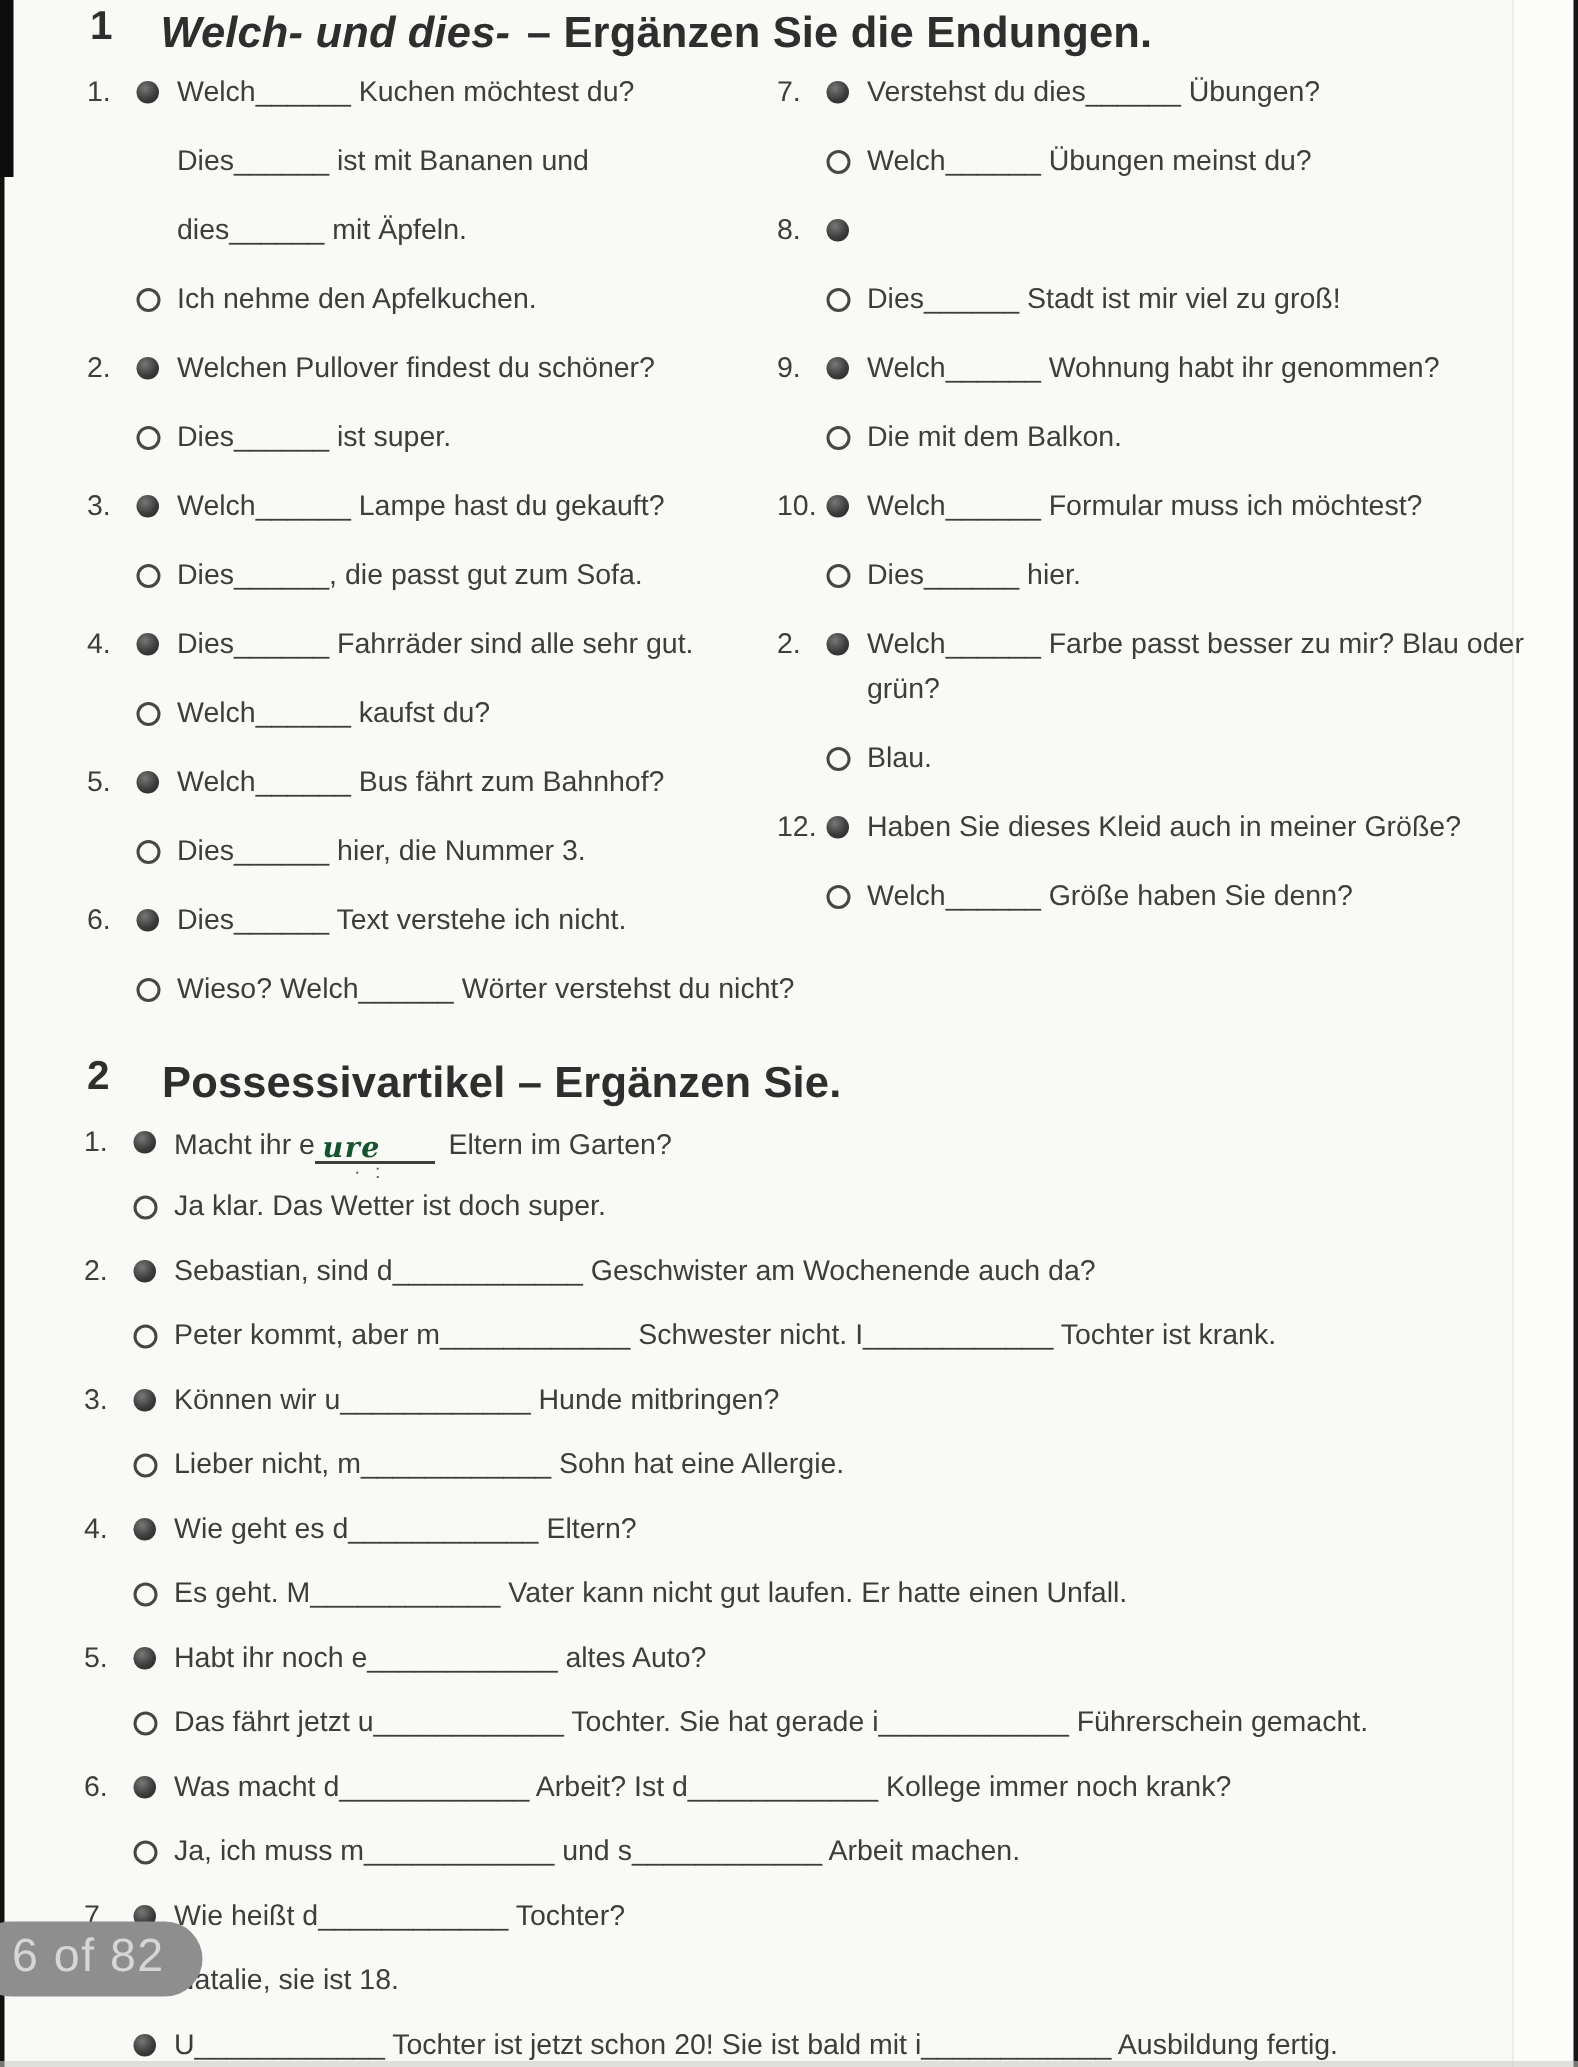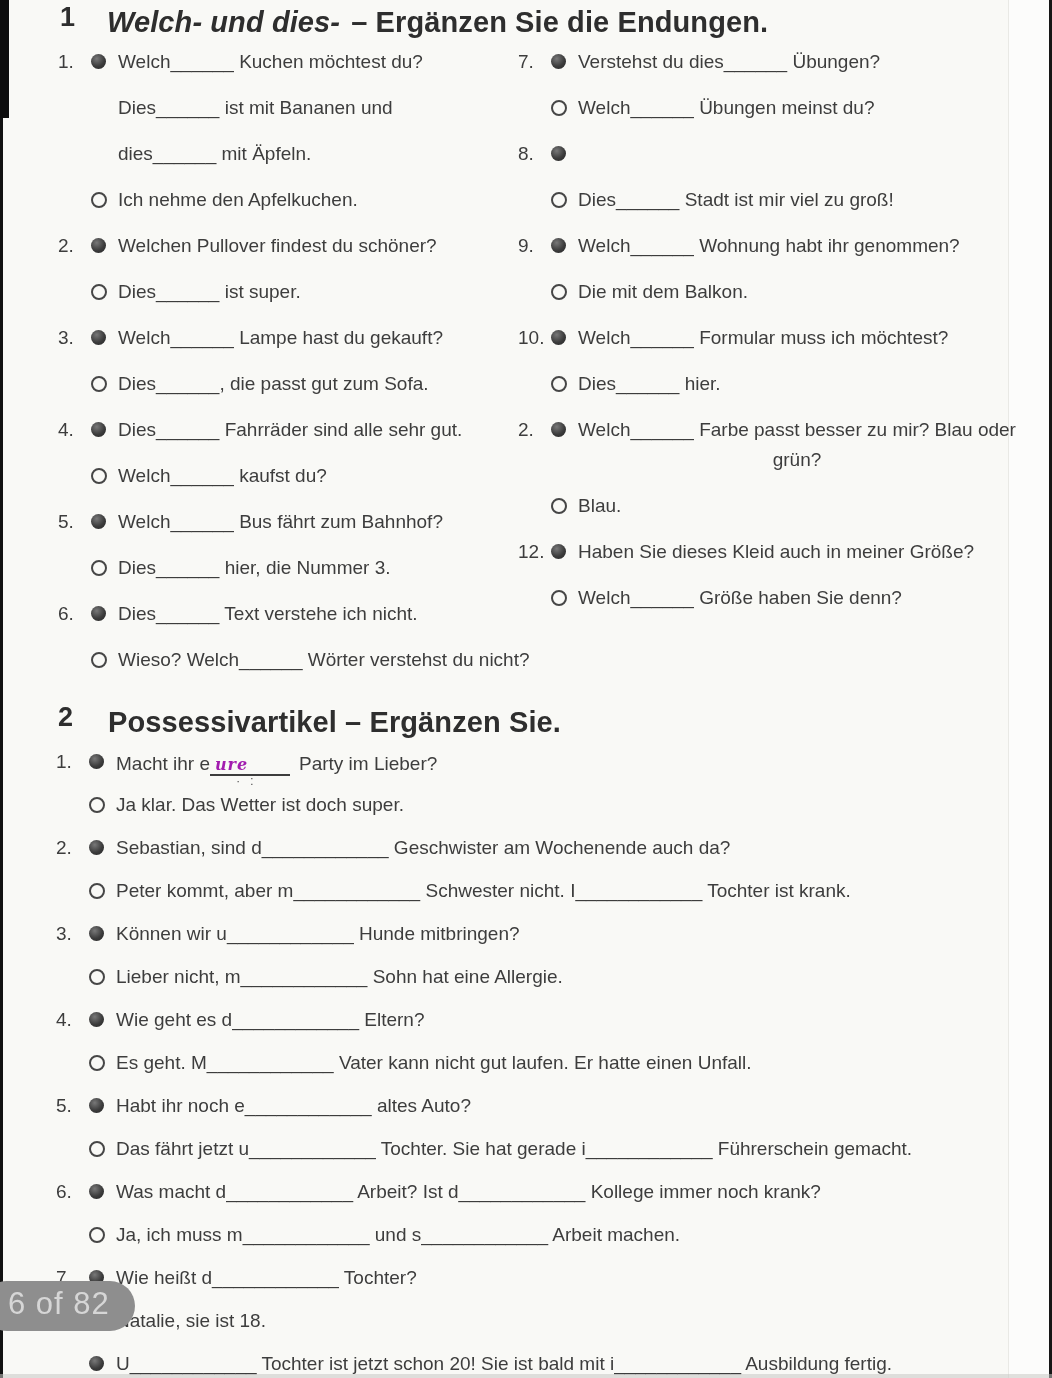--- a/index.html
+++ b/index.html
@@ -28,32 +28,32 @@
   .col{position:absolute;}
   #col-1-left{left:58px;top:50px;width:454px;}
   #col-1-right{left:518px;top:50px;width:498px;}
   #col-2{left:56px;top:750px;width:962px;}
 
   .line{
     display:flex;align-items:flex-start;height:24px;margin-bottom:22px;
     white-space:nowrap;color:#3d3d3d;font-size:19px;line-height:24px;
   }
   #col-2 .line{margin-bottom:19px;}
-  .line.tight{margin-top:-16px;justify-content:center;}
+  .line.tight{margin-top:-16px;}
   .num{width:33px;flex:0 0 33px;}
   .bwrap{width:27px;flex:0 0 27px;padding-top:4px;}
   .b-filled{display:block;width:15px;height:15px;border-radius:50%;
     background:radial-gradient(circle at 38% 32%, #787878 0%, #3c3c3c 55%, #242424 100%);}
   .b-open{display:block;width:12px;height:12px;border-radius:50%;border:2.2px solid #464646;background:transparent;}
 
   
   .hand-blank{display:inline-block;position:relative;width:80px;height:24px;
     border-bottom:2px solid #3d3d3d;vertical-align:bottom;}
   .hand{position:absolute;left:5px;bottom:-3px;font-family:"DejaVu Serif",serif;
-    font-style:italic;font-weight:bold;font-size:16px;color:#a21caf;letter-spacing:1px;}
+    font-style:italic;font-weight:bold;font-size:19px;color:#14532d;letter-spacing:1px;}
   .marks{position:absolute;left:26px;bottom:-19px;font-size:13px;color:#5a5a5a;letter-spacing:3px;}
   .post-text{margin-left:9px;}
 
   
   .badge{
     position:absolute;left:-18px;top:1281px;z-index:6;
     background:#8e8e8e;color:#d6d6d6;font-size:31px;
     padding:5px 25px 9px 26px;border-radius:28px;letter-spacing:1px;
   }
 </style>
@@ -264,21 +264,21 @@
     <span class="sec-num">2</span>
     <span class="sec-title"><em></em><span>Possessivartikel – Ergänzen Sie.</span></span>
   </div>
 
   <div class="col" id="col-2">
       <div class="line">
     <span class="num">1.</span>
     <span class="bwrap">
           <span class="bullet b-filled"></span>
         </span>
-    <span class="text"><span>Macht ihr e</span><span class="hand-blank"><span class="hand">ure</span><span class="marks">· :</span></span><span class="post-text">Party im Lieber?</span></span>
+    <span class="text"><span>Macht ihr e</span><span class="hand-blank"><span class="hand">ure</span><span class="marks">· :</span></span><span class="post-text">Eltern im Garten?</span></span>
   </div>
       <div class="line">
     <span class="num"></span>
     <span class="bwrap">
           <span class="bullet b-open"></span>
         </span>
     <span class="text">Ja klar. Das Wetter ist doch super.</span>
   </div>
       <div class="line">
     <span class="num">2.</span>

